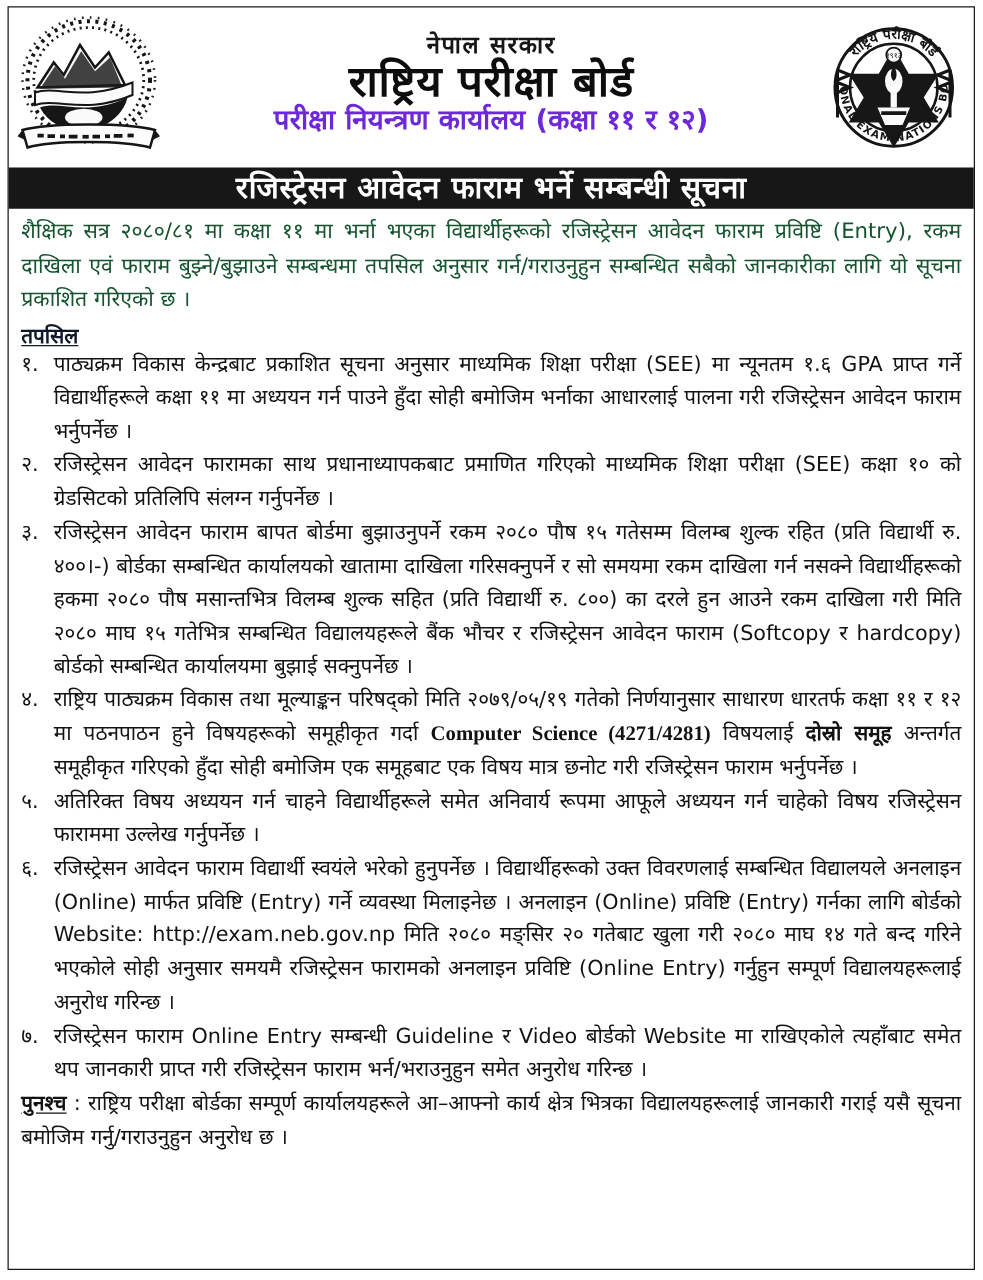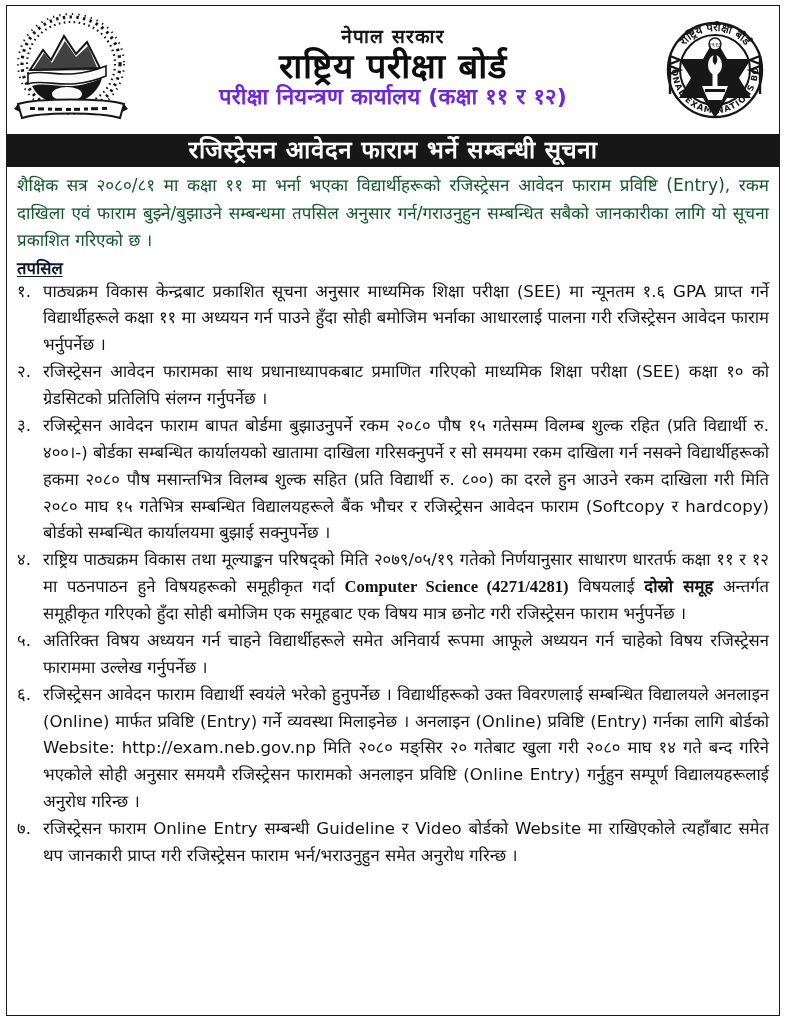--- a/index.html
+++ b/index.html
@@ -299,15 +299,16 @@
         <span class="txt">रजिस्ट्रेसन आवेदन फाराम विद्यार्थी स्वयंले भरेको हुनुपर्नेछ । विद्यार्थीहरूको उक्त विवरणलाई सम्बन्धित विद्यालयले अनलाइन (Online) मार्फत प्रविष्टि (Entry) गर्ने व्यवस्था मिलाइनेछ । अनलाइन (Online) प्रविष्टि (Entry) गर्नका लागि बोर्डको Website: http://exam.neb.gov.np मिति २०८० मङ्सिर २० गतेबाट खुला गरी २०८० माघ १४ गते बन्द गरिने भएकोले सोही अनुसार समयमै रजिस्ट्रेसन फारामको अनलाइन प्रविष्टि (Online Entry) गर्नुहुन सम्पूर्ण विद्यालयहरूलाई अनुरोध गरिन्छ ।</span>
       </li>
 
       <li class="item">
         <span class="num">७.</span>
         <span class="txt">रजिस्ट्रेसन फाराम Online Entry सम्बन्धी Guideline र Video बोर्डको Website मा राखिएकोले त्यहाँबाट समेत थप जानकारी प्राप्त गरी रजिस्ट्रेसन फाराम भर्न/भराउनुहुन समेत अनुरोध गरिन्छ ।</span>
       </li>
 
     </ol>
 
+    <p class="note"><span class="lbl">पुनश्च</span><span> :  </span><span>राष्ट्रिय परीक्षा बोर्डका सम्पूर्ण कार्यालयहरूले आ–आफ्नो कार्य क्षेत्र भित्रका विद्यालयहरूलाई जानकारी गराई यसै सूचना बमोजिम गर्नु/गराउनुहुन अनुरोध छ ।</span></p>
 
   </div>
 </div>
 
 </body></html>

